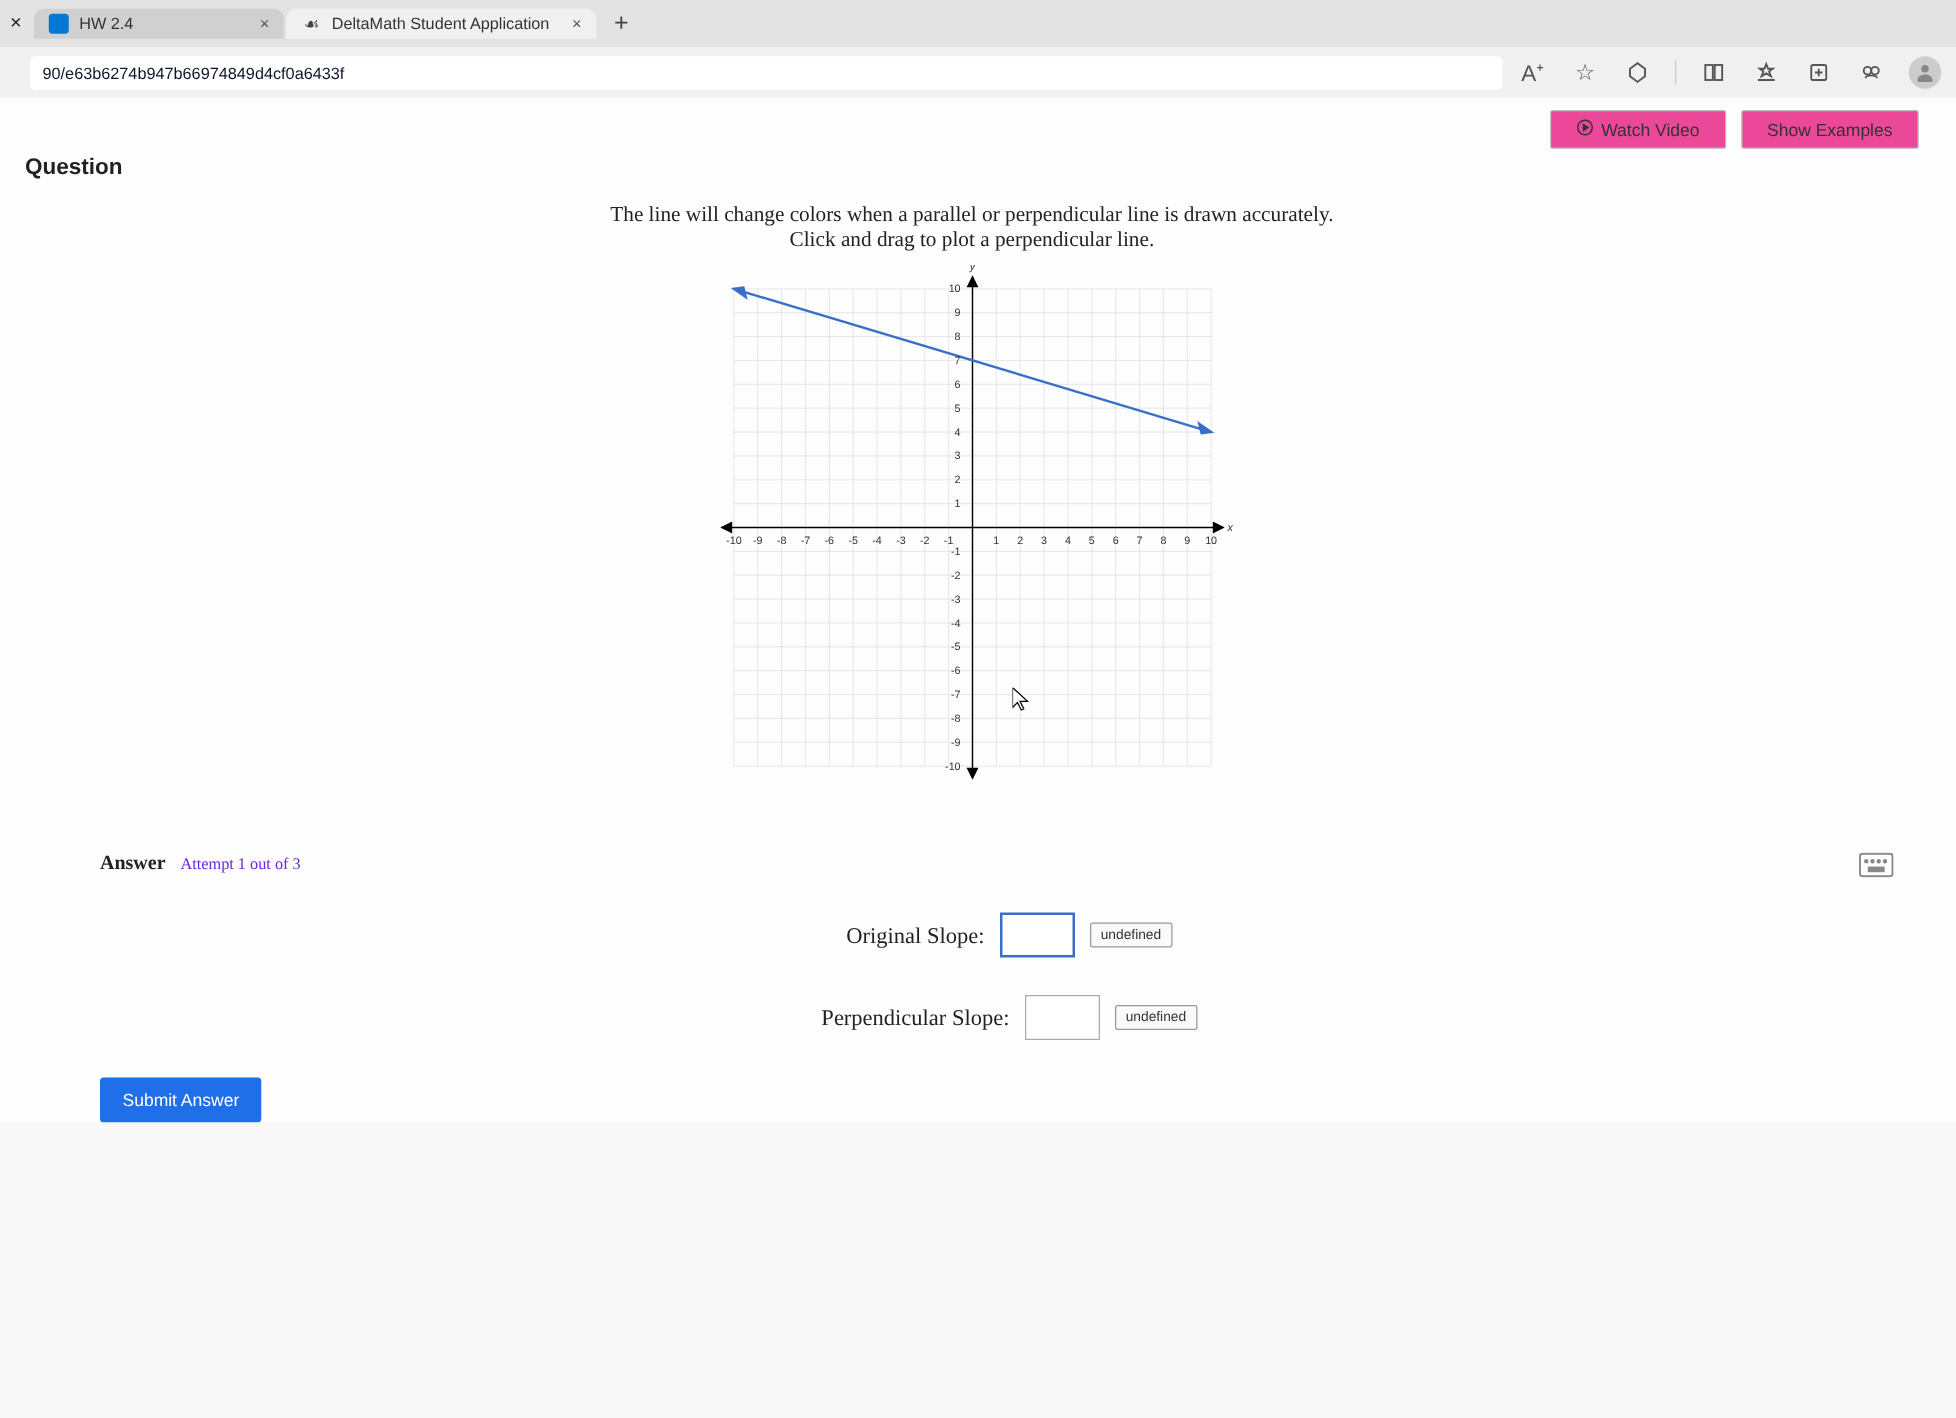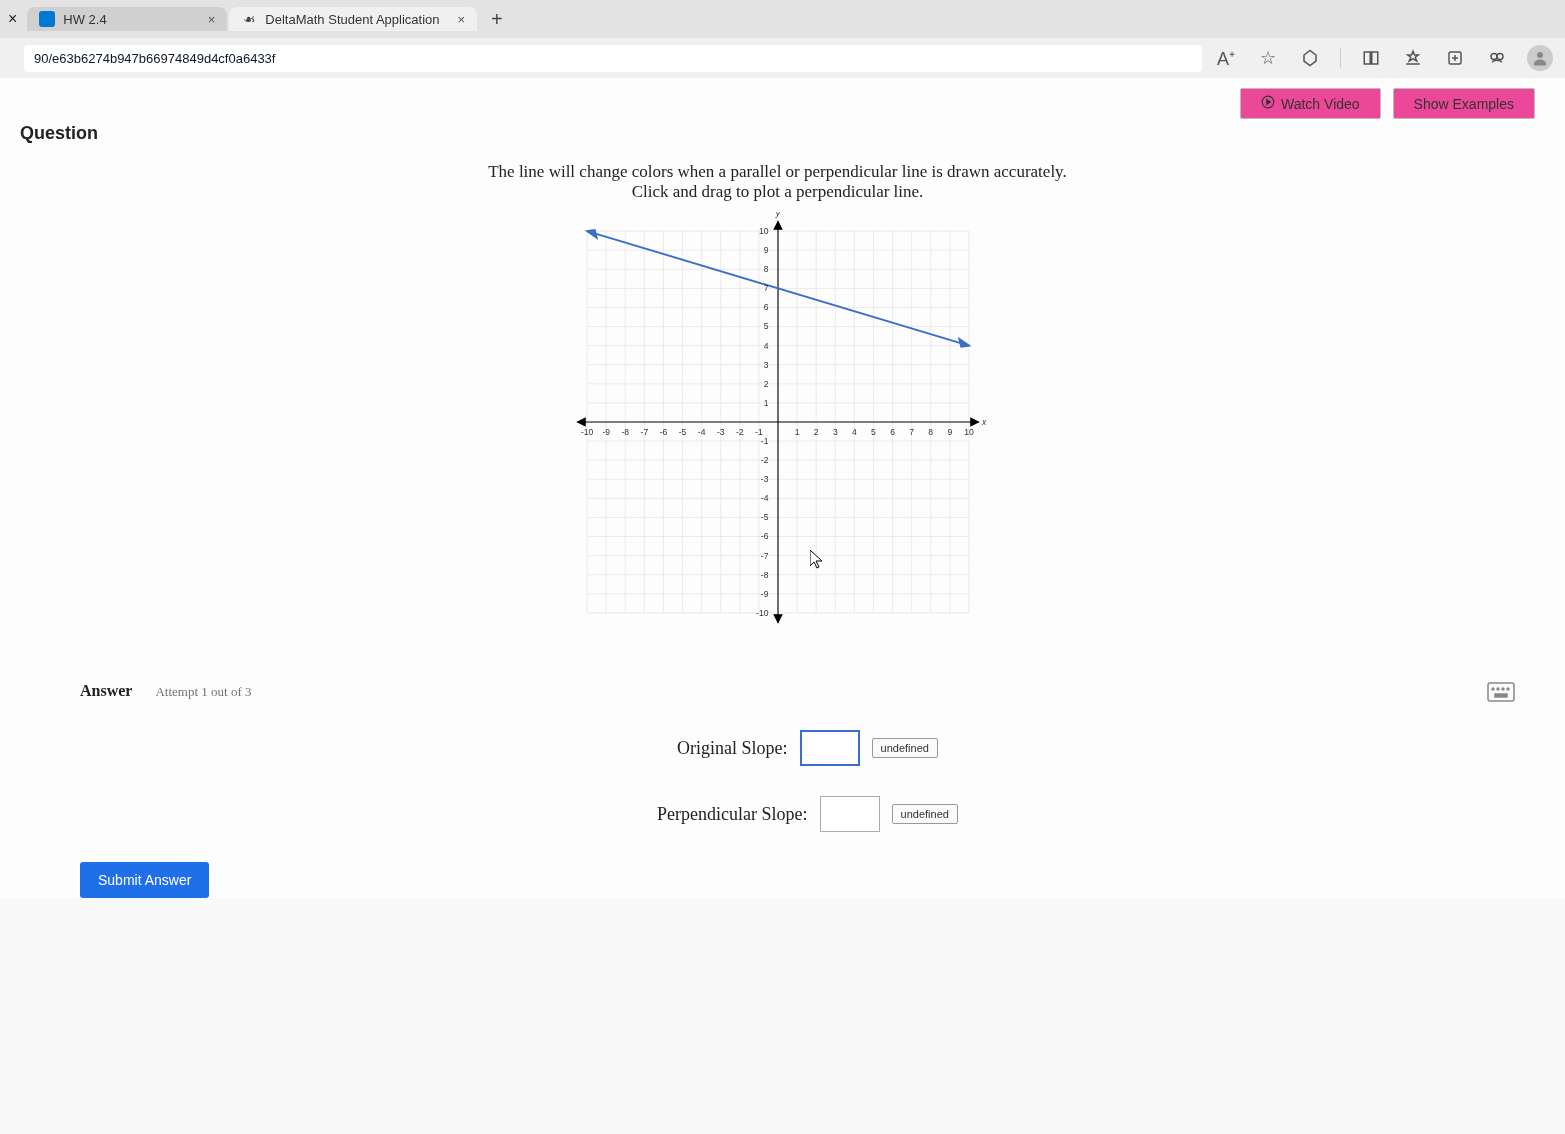--- a/index.html
+++ b/index.html
@@ -16,21 +16,21 @@
     }
     .tabs-bar {
       display: flex;
       align-items: center;
       background: #e3e3e3;
       height: 38px;
       padding-left: 8px;
     }
     .tab {
       display: flex;
-      align-items: center;
+      align-items: flex-start;
       background: #d0d0d0;
       border-radius: 8px 8px 0 0;
       padding: 4px 12px;
       margin-right: 2px;
       font-size: 13px;
       color: #333;
       min-width: 200px;
       gap: 8px;
     }
     .tab.active {
@@ -155,22 +155,22 @@
       margin-top: 30px;
       padding-left: 60px;
     }
     .answer-header {
       font-family: Georgia, serif;
       font-size: 16px;
       margin-bottom: 30px;
     }
     .answer-header .attempt {
       font-size: 13px;
-      color: #737373;
-      margin-left: 19px;
+      color: #6d28d9;
+      margin-left: 8px;
     }
     .slope-row {
       display: flex;
       align-items: center;
       gap: 12px;
       margin-bottom: 30px;
       font-family: Georgia, serif;
       font-size: 18px;
       justify-content: center;
     }

